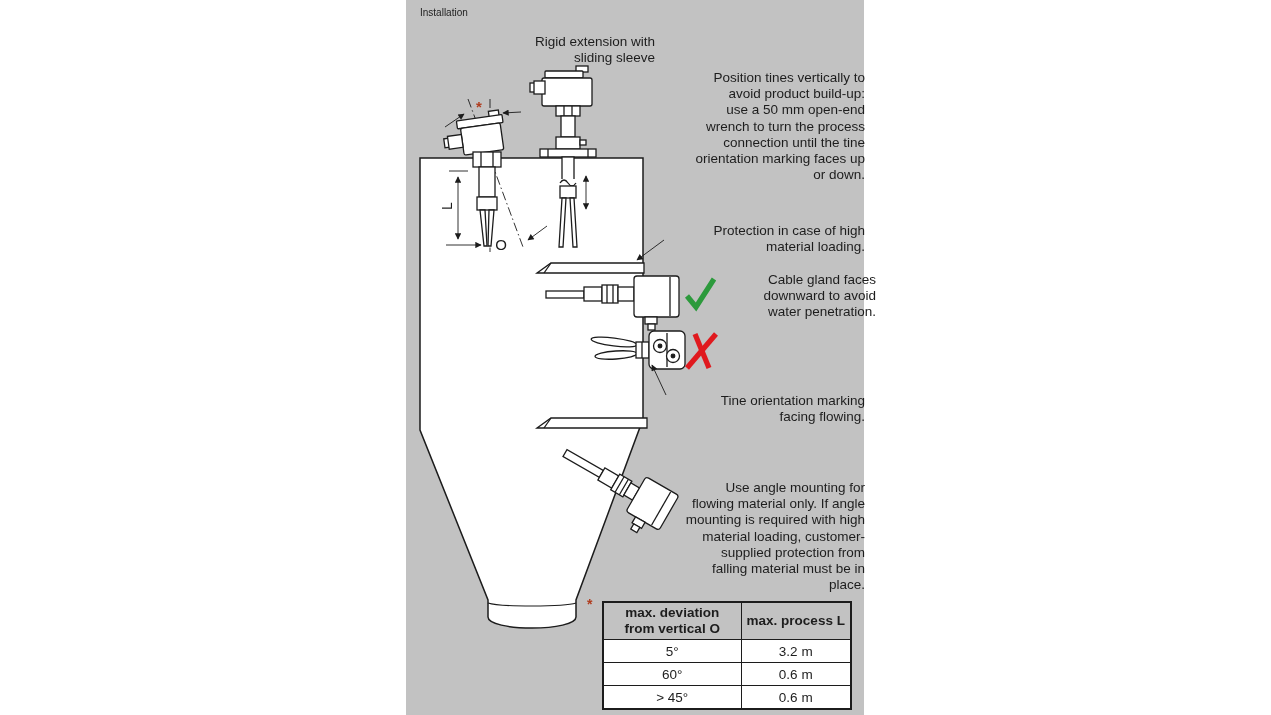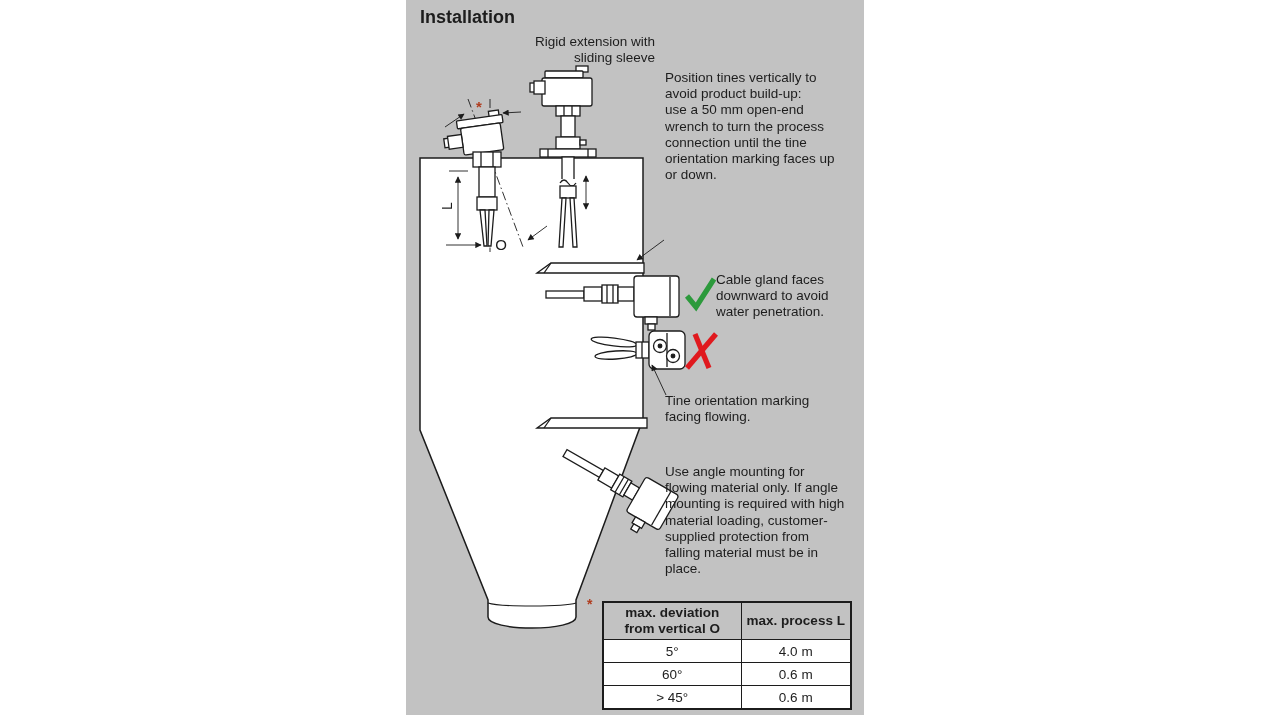--- a/index.html
+++ b/index.html
@@ -5,26 +5,26 @@
   html,body{margin:0;padding:0;}
   body{
     width:1271px;height:715px;position:relative;background:#ffffff;
     font-family:"Liberation Sans", sans-serif;color:#1d1d1d;overflow:hidden;
   }
   .panel{
     position:absolute;left:406px;top:0;width:458px;height:715px;
     background:#c2c2c2;
   }
   .page-title{
-    position:absolute;left:14px;top:7px;font-size:18px;font-weight:bold;
+    position:absolute;left:14px;top:7px;font-size:10px;font-weight:normal;
     white-space:pre-line;
   }
   .diagram-svg{position:absolute;left:0;top:0;}
   .note{
-    position:absolute;font-size:13.5px;line-height:16.2px;white-space:pre-line;
+    position:absolute;font-size:13.5px;line-height:16.2px;white-space:pre-line;text-align:right;
   }
   .note-center{text-align:right;}
   .footnote-star{
     position:absolute;font-size:14px;font-weight:bold;color:#b03c1e;
   }
   .spec-table{
     position:absolute;left:196px;top:601px;
     border-collapse:collapse;table-layout:fixed;background:#ffffff;
     border:2px solid #1c1c1c;
   }
@@ -177,29 +177,31 @@
 sliding sleeve</div>
 
   <div class="note" style="left:259px;top:70px;width:200px;">Position tines vertically to
 avoid product build-up:
 use a 50 mm open-end
 wrench to turn the process
 connection until the tine
 orientation marking faces up
 or down.</div>
 
+  <div class="note" style="left:259px;top:223px;width:200px;">Protection in case of high
+material loading.</div>
 
   <div class="note" style="left:310px;top:272px;width:160px;">Cable gland faces
 downward to avoid
 water penetration.</div>
 
   <div class="note" style="left:259px;top:393px;width:200px;">Tine orientation marking
 facing flowing.</div>
 
-  <div class="note" style="left:259px;top:464px;width:200px;">Use angle mounting for
+  <div class="note" style="left:259px;top:480px;width:200px;">Use angle mounting for
 flowing material only. If angle
 mounting is required with high
 material loading, customer-
 supplied protection from
 falling material must be in
 place.</div>
 
   <div class="footnote-star" style="left:181px;top:596px;">*</div>
 
   <table class="spec-table">
@@ -210,21 +212,21 @@
     <thead>
       <tr>
         <th>max. deviation
 from vertical O</th>
         <th>max. process L</th>
       </tr>
     </thead>
     <tbody>
       <tr>
         <td>5°</td>
-        <td>4.0 m</td>
+        <td>3.2 m</td>
       </tr>
       <tr>
         <td>60°</td>
         <td>0.6 m</td>
       </tr>
       <tr>
         <td>&gt; 45°</td>
         <td>0.6 m</td>
       </tr>
     </tbody>

